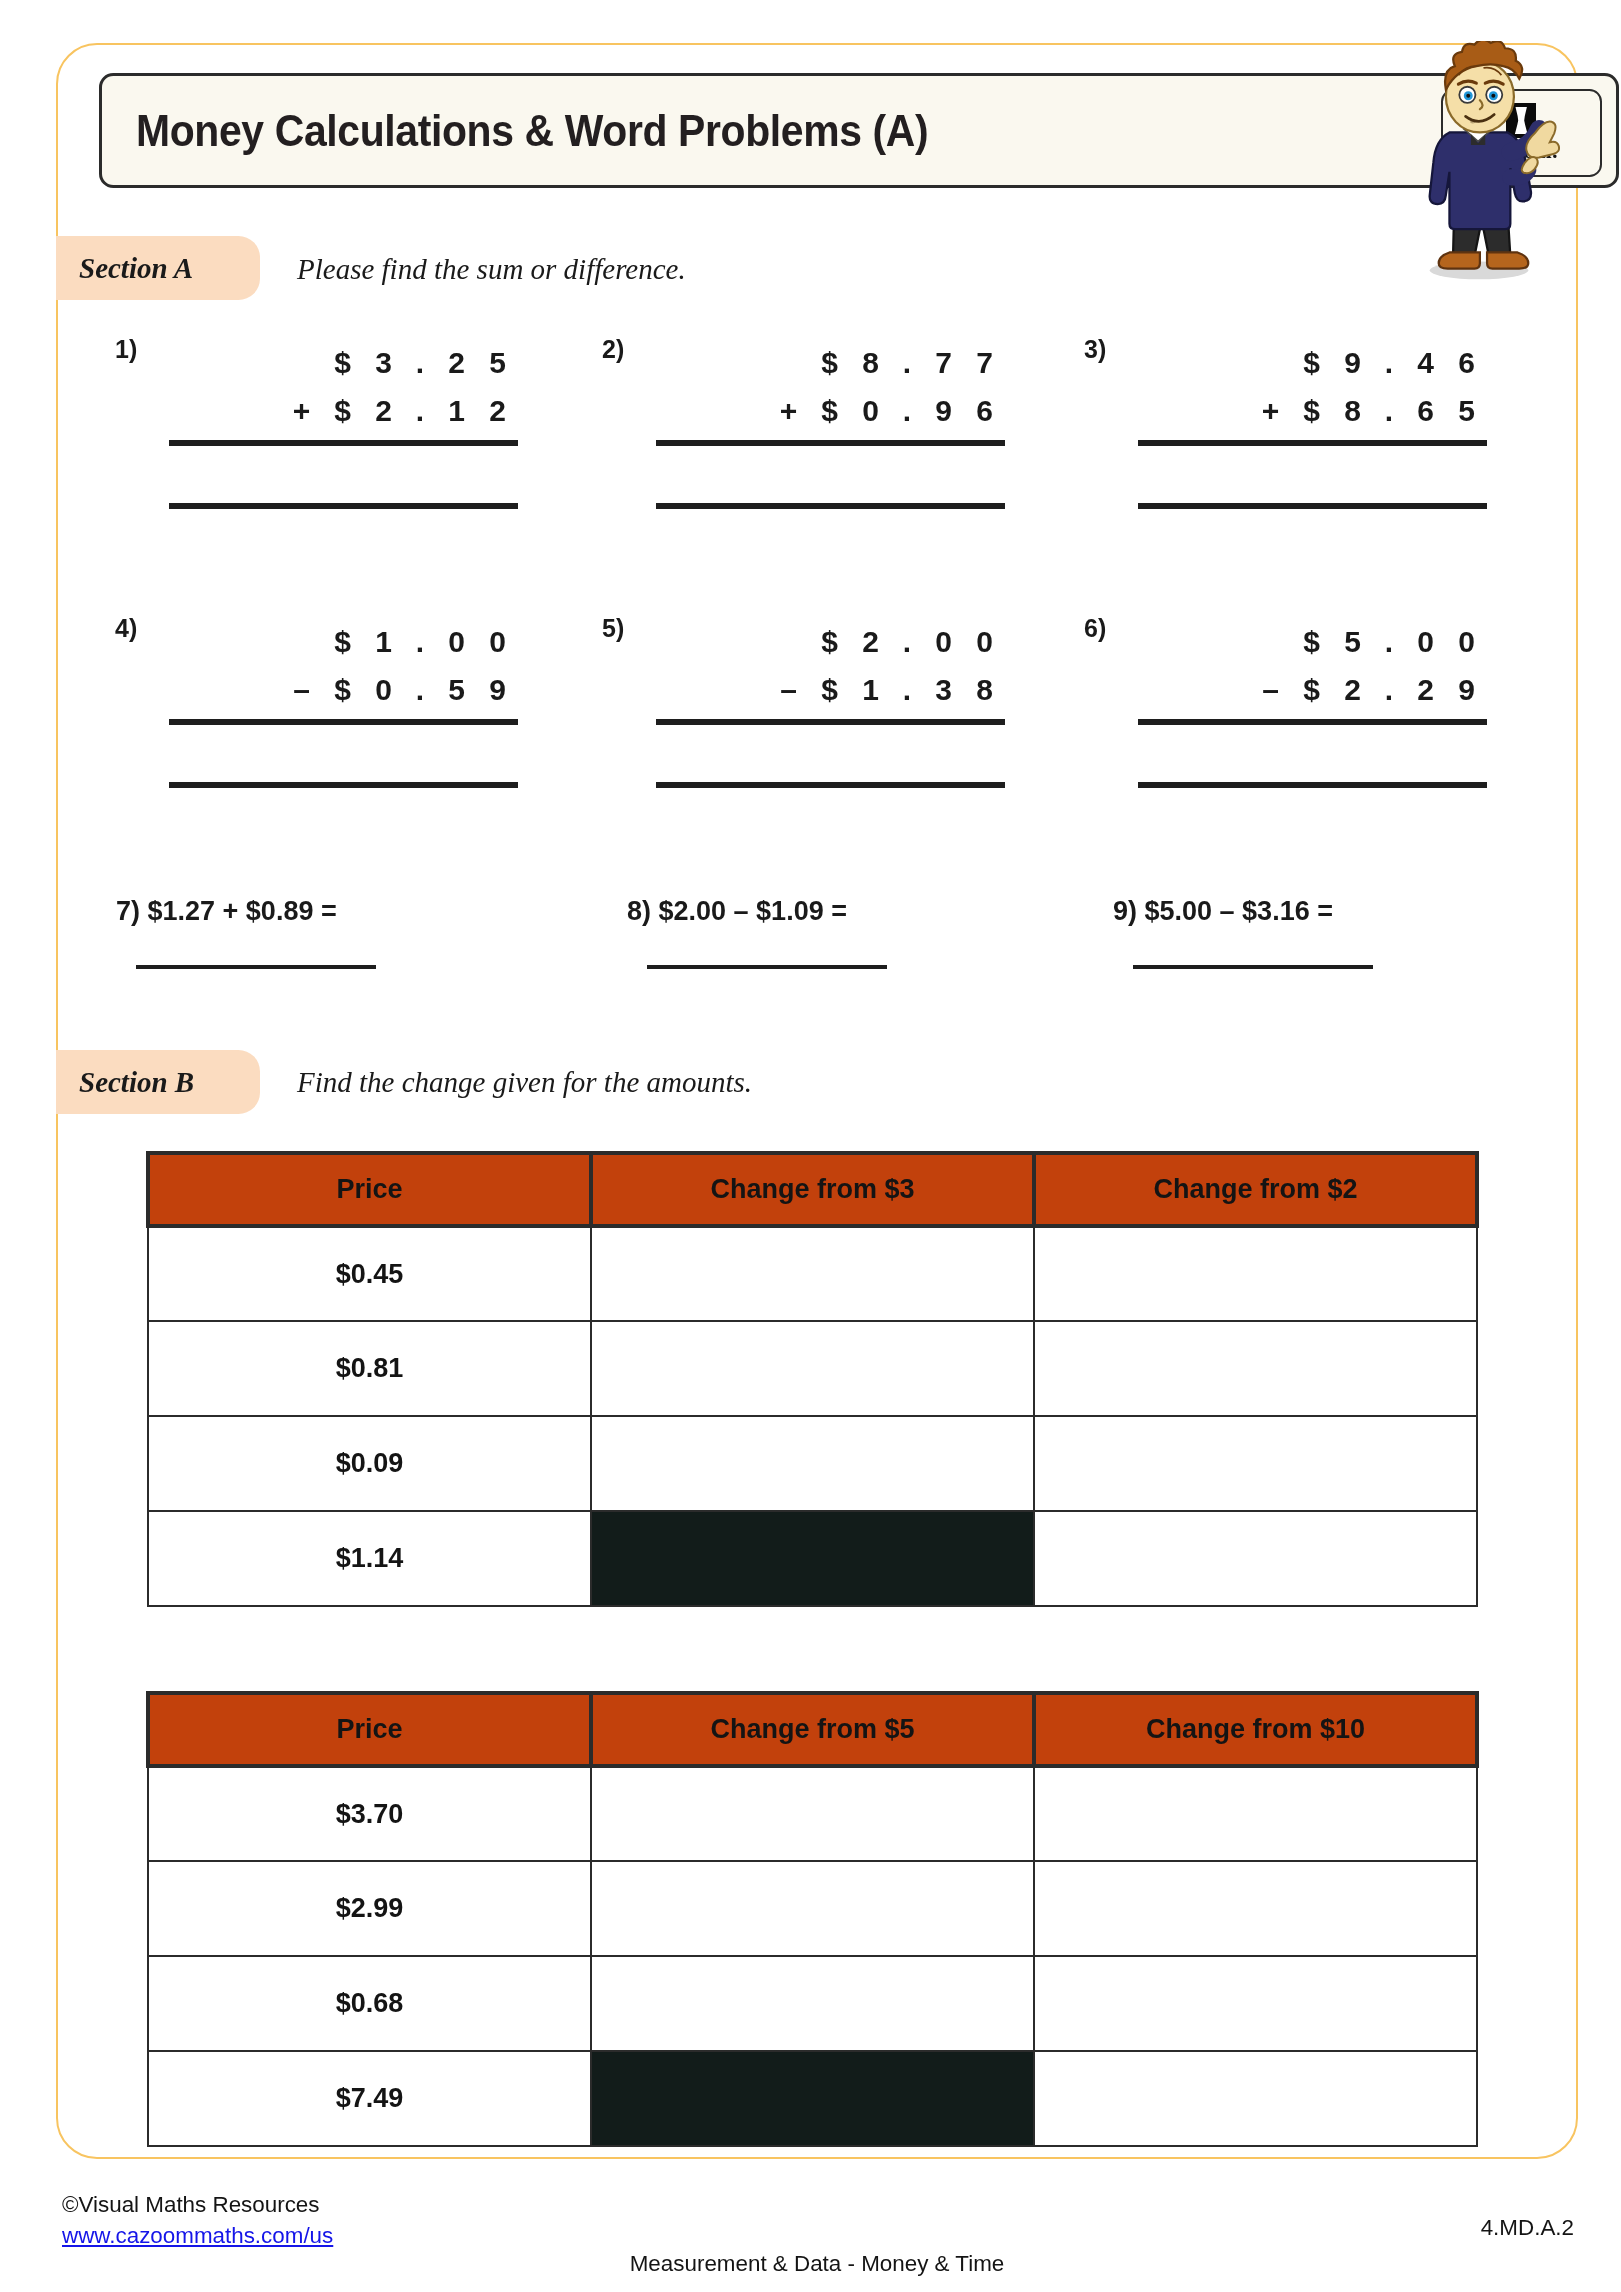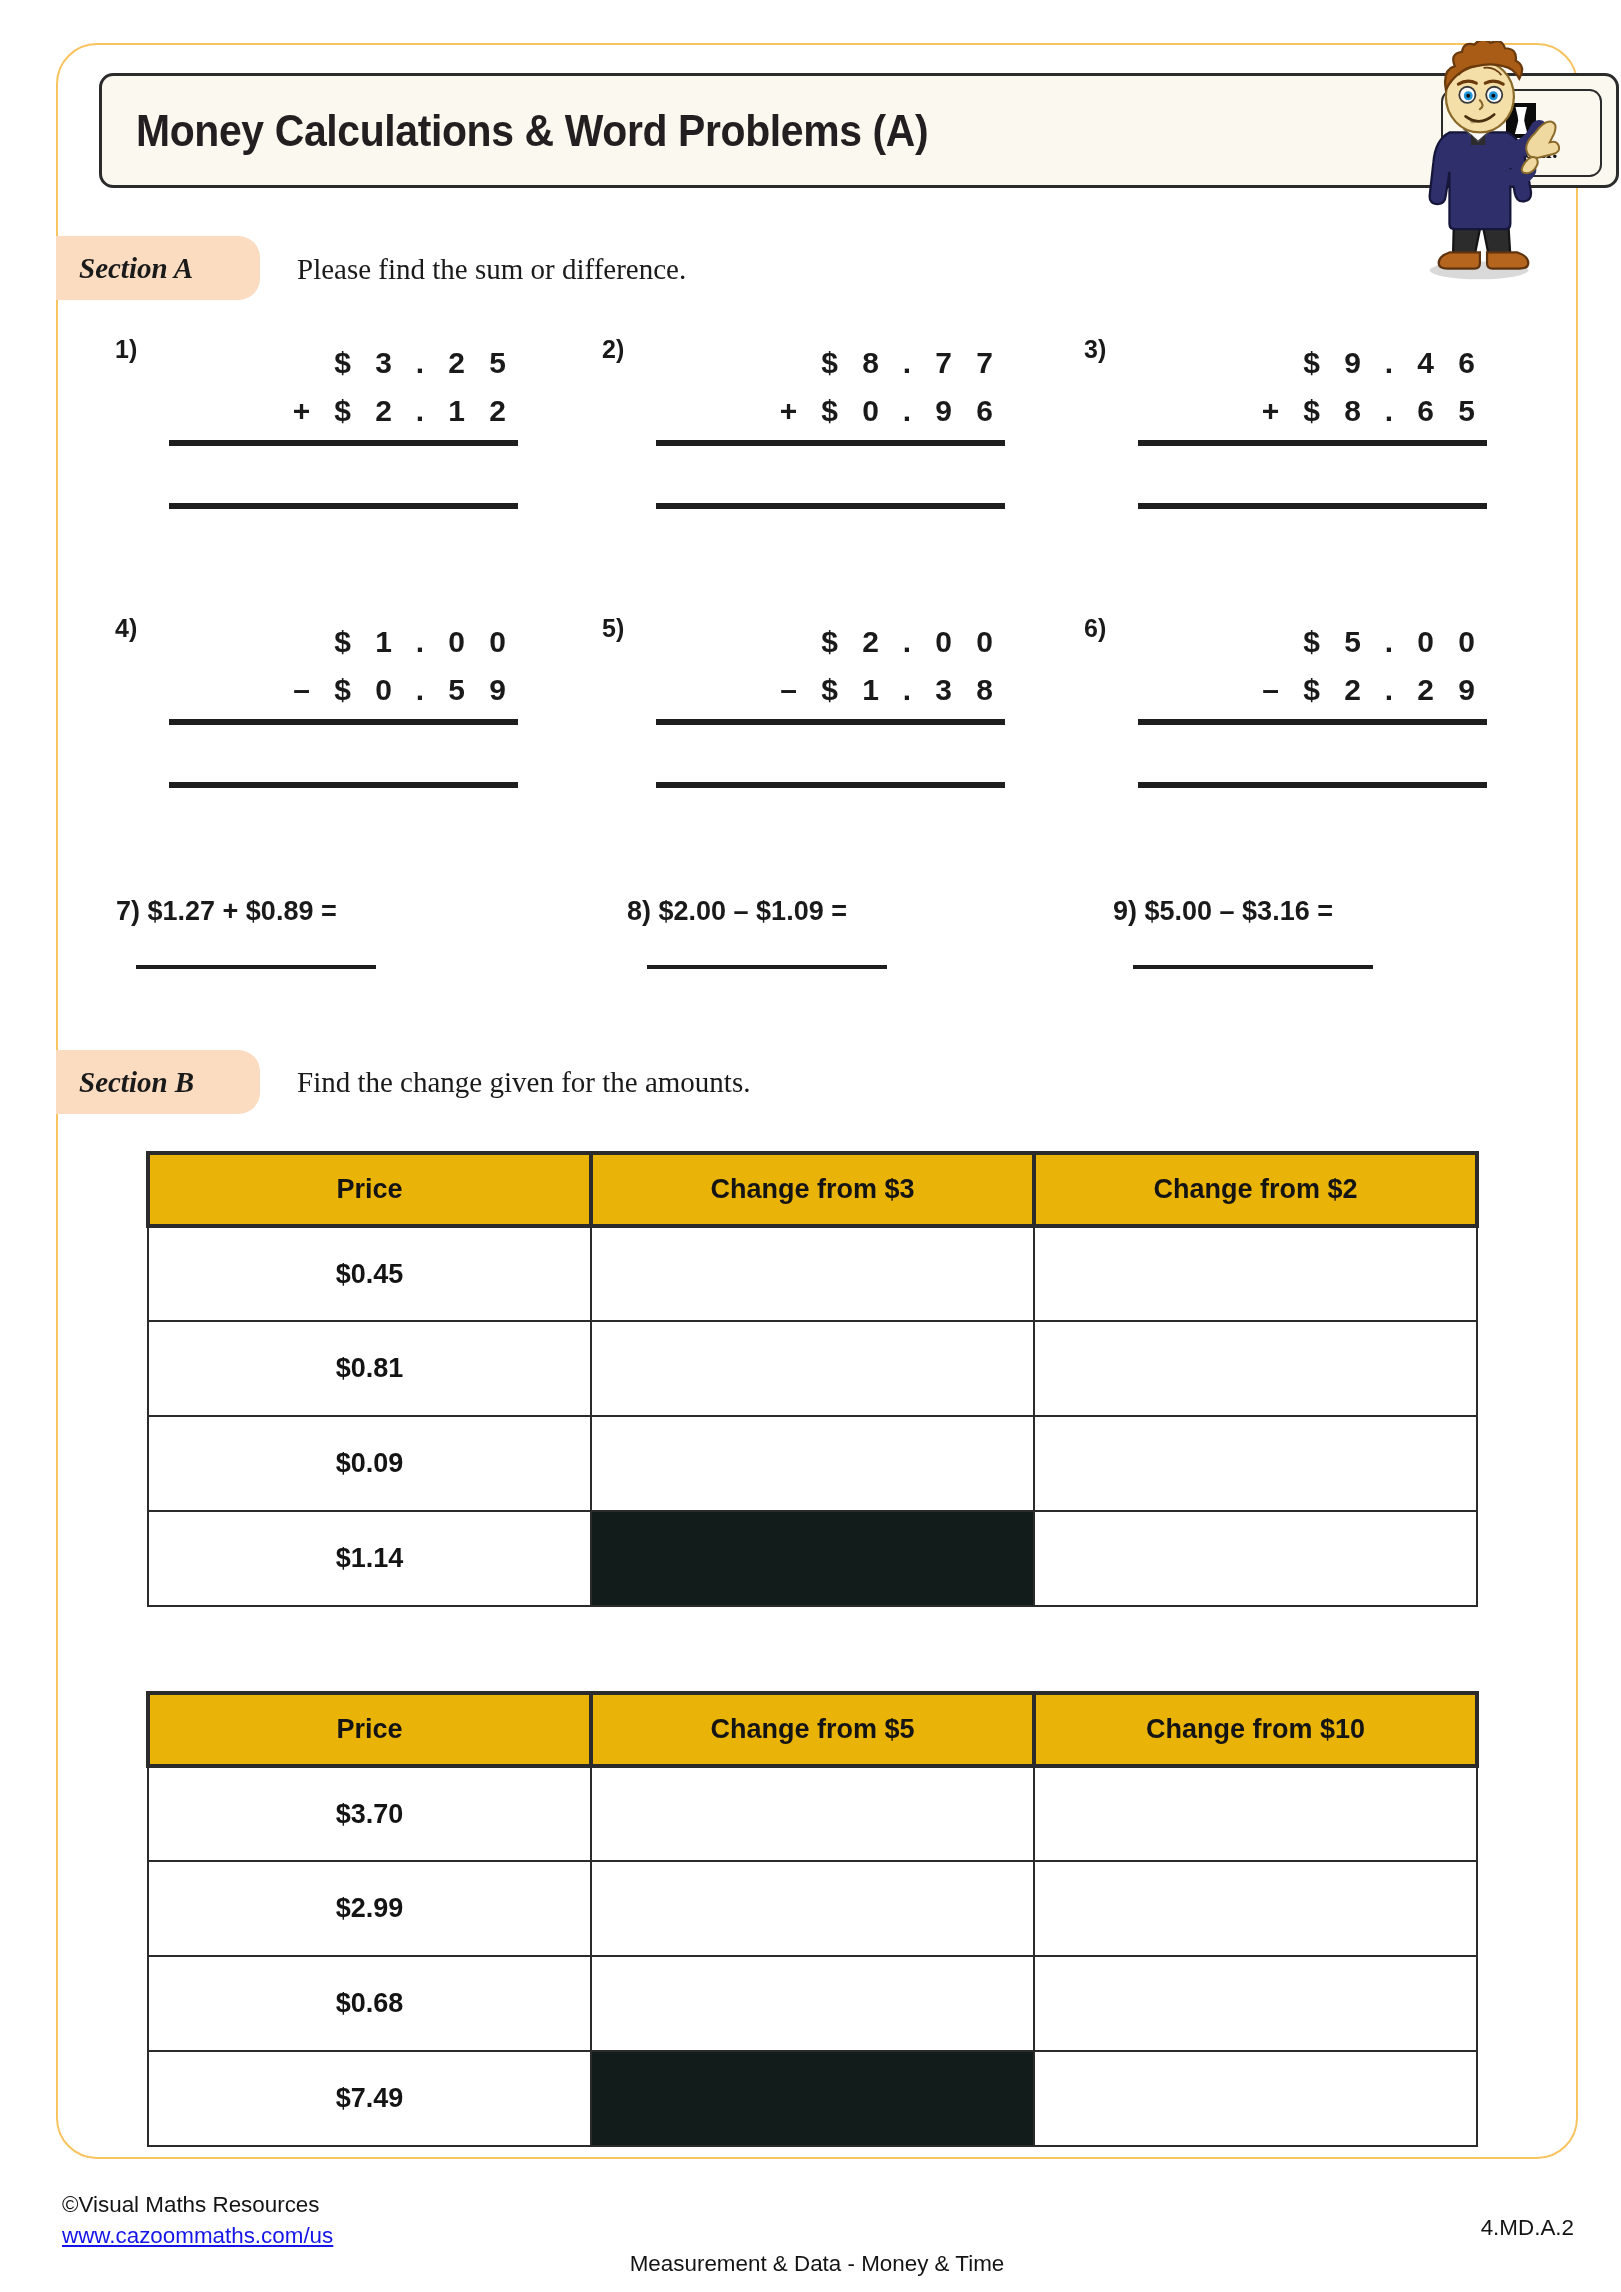--- a/index.html
+++ b/index.html
@@ -95,20 +95,21 @@
   }
   .section-pill .pill-label {
     font-family: "Liberation Serif", serif;
     font-weight: 700; font-style: italic;
     font-size: 29px; color: #1A1A1A;
     white-space: nowrap;
   }
   .section-instr {
     position: absolute;
     font-family: "Liberation Serif", serif;
+    font-style: italic;
     font-size: 29px;
     color: #1A1A1A;
     white-space: nowrap;
   }
 
   
   .vprob { position: absolute; width: 466px; }
   .vprob .vnum {
     position: absolute; left: 0; top: -3.6px;
     font-size: 25px; font-weight: 700; color: #1A1A1A;
@@ -144,21 +145,21 @@
     position: absolute;
     border-collapse: collapse;
     table-layout: fixed;
   }
   .money-table th, .money-table td {
     border: 2.7px solid #2B2B2B;
     text-align: center;
     font-family: "Liberation Sans", sans-serif;
   }
   .money-table th {
-    background: #eab308;
+    background: #c2410c;
     height: 73px;
     font-size: 27px;
     font-weight: 700;
     color: #141414;
     border-width: 4.5px;
   }
   .money-table td {
     height: 95px;
     font-size: 27px;
     font-weight: 700;

